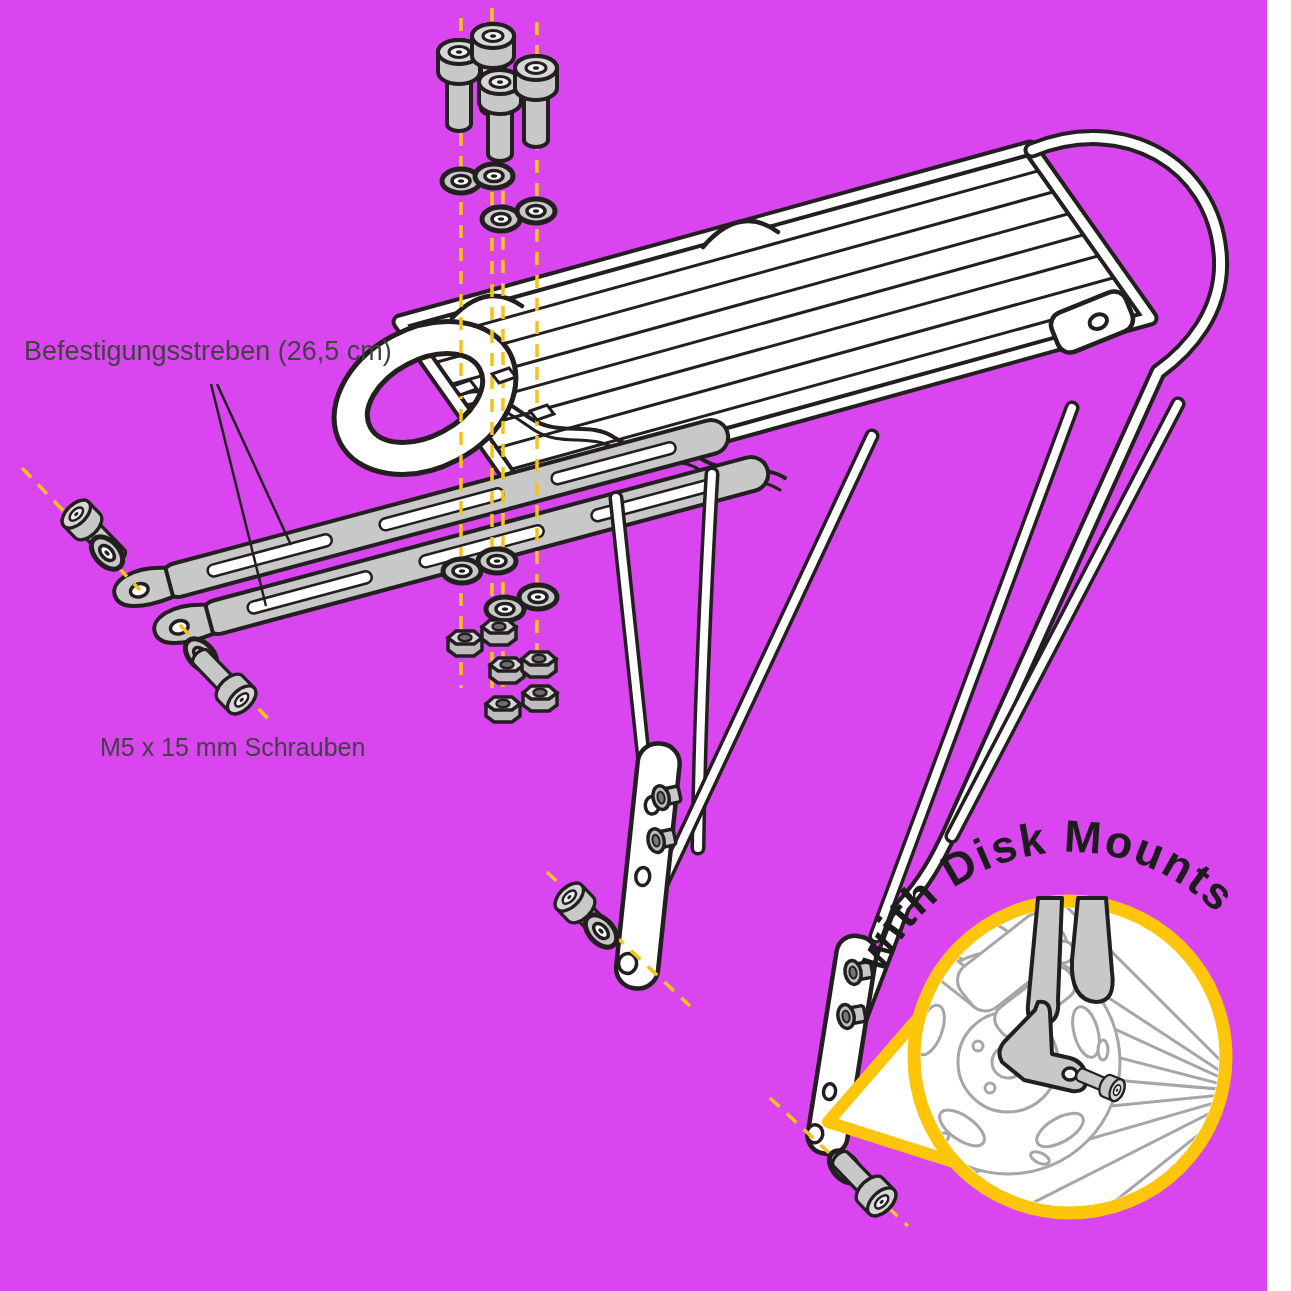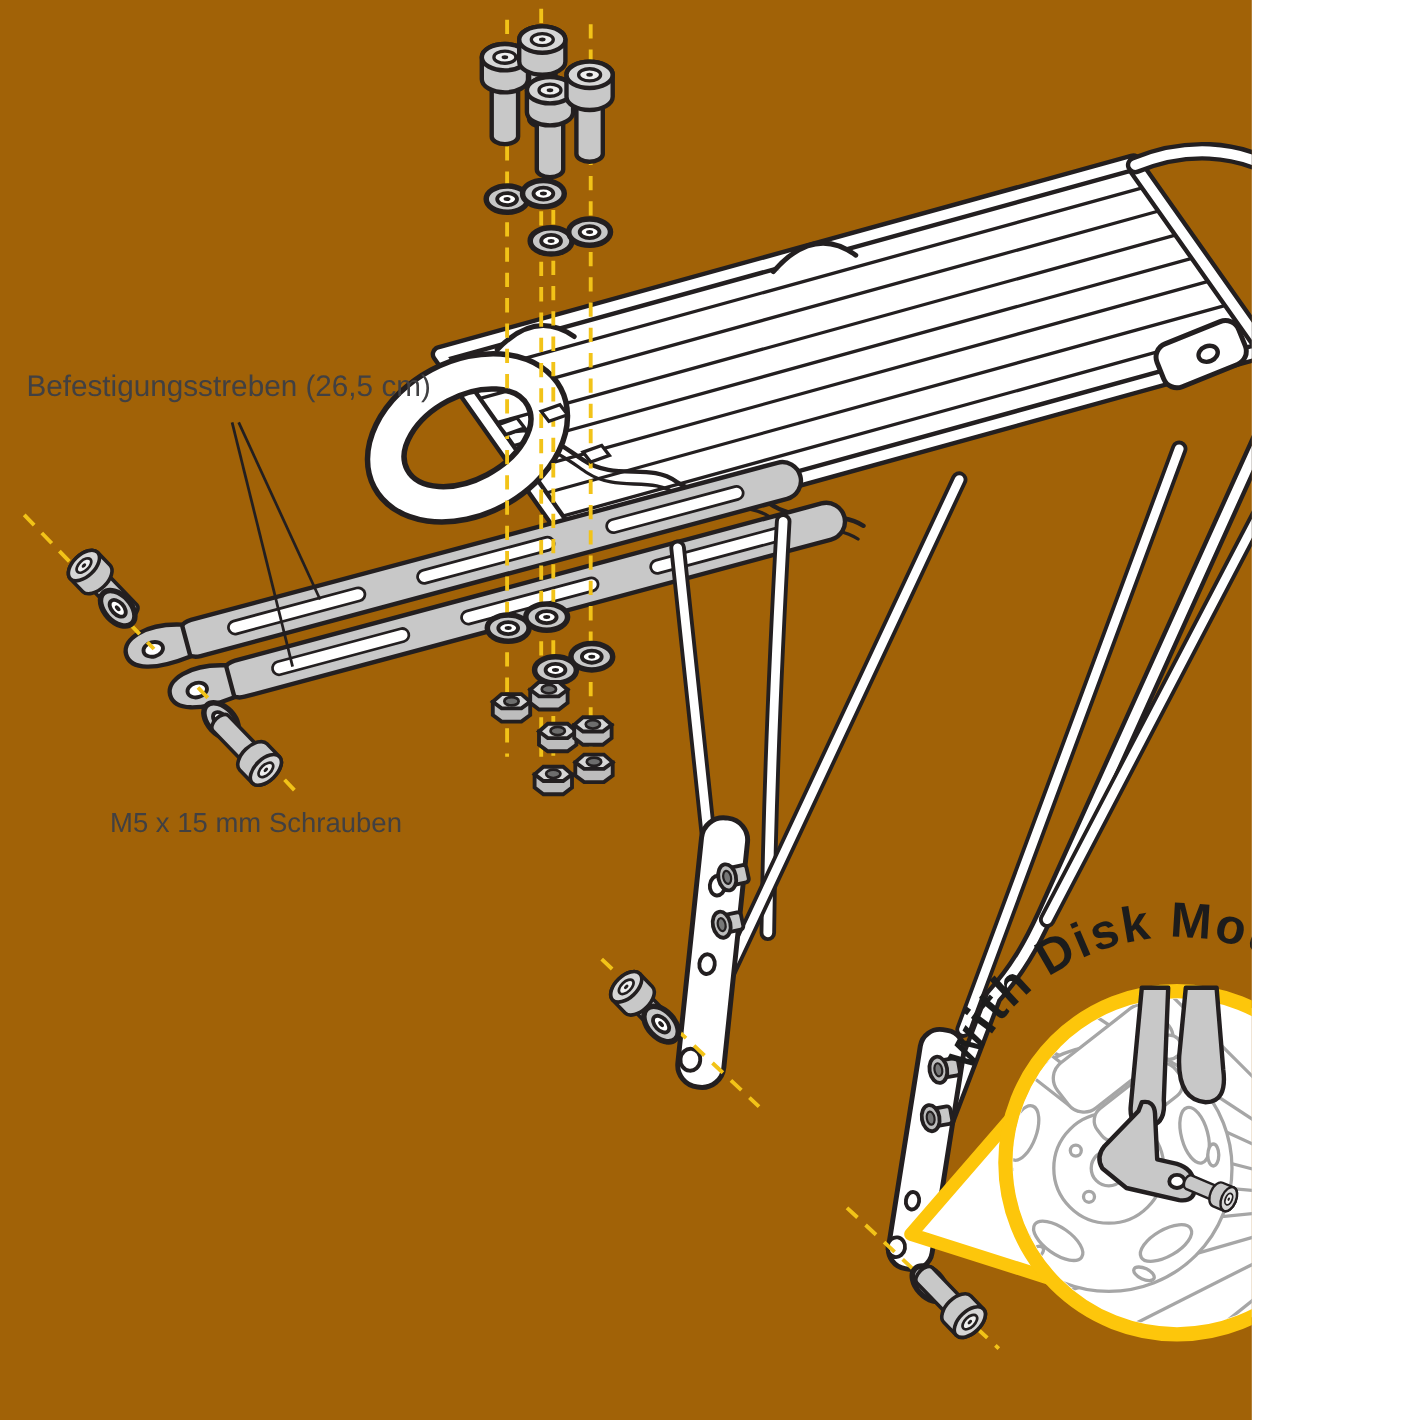--- a/index.html
+++ b/index.html
@@ -1,16 +1,16 @@
 <!DOCTYPE html>
 <html><head>
 <meta charset="utf-8">
 <style>
   html,body{margin:0;padding:0;background:#ffffff;}
-  .canvas{position:relative;width:1138px;height:1291px;background:#a16207;overflow:hidden;
+  .canvas{position:relative;width:1267px;height:1291px;background:#d946ef;overflow:hidden;
           font-family:"Liberation Sans",sans-serif;}
   svg{position:absolute;left:0;top:0;}
   text{font-family:"Liberation Sans",sans-serif;}
 </style>
 </head>
 <body>
 
 <div class="canvas">
 <svg width="1291" height="1291" viewBox="0 0 1291 1291" xmlns="http://www.w3.org/2000/svg" xmlns:xlink="http://www.w3.org/1999/xlink">
 

